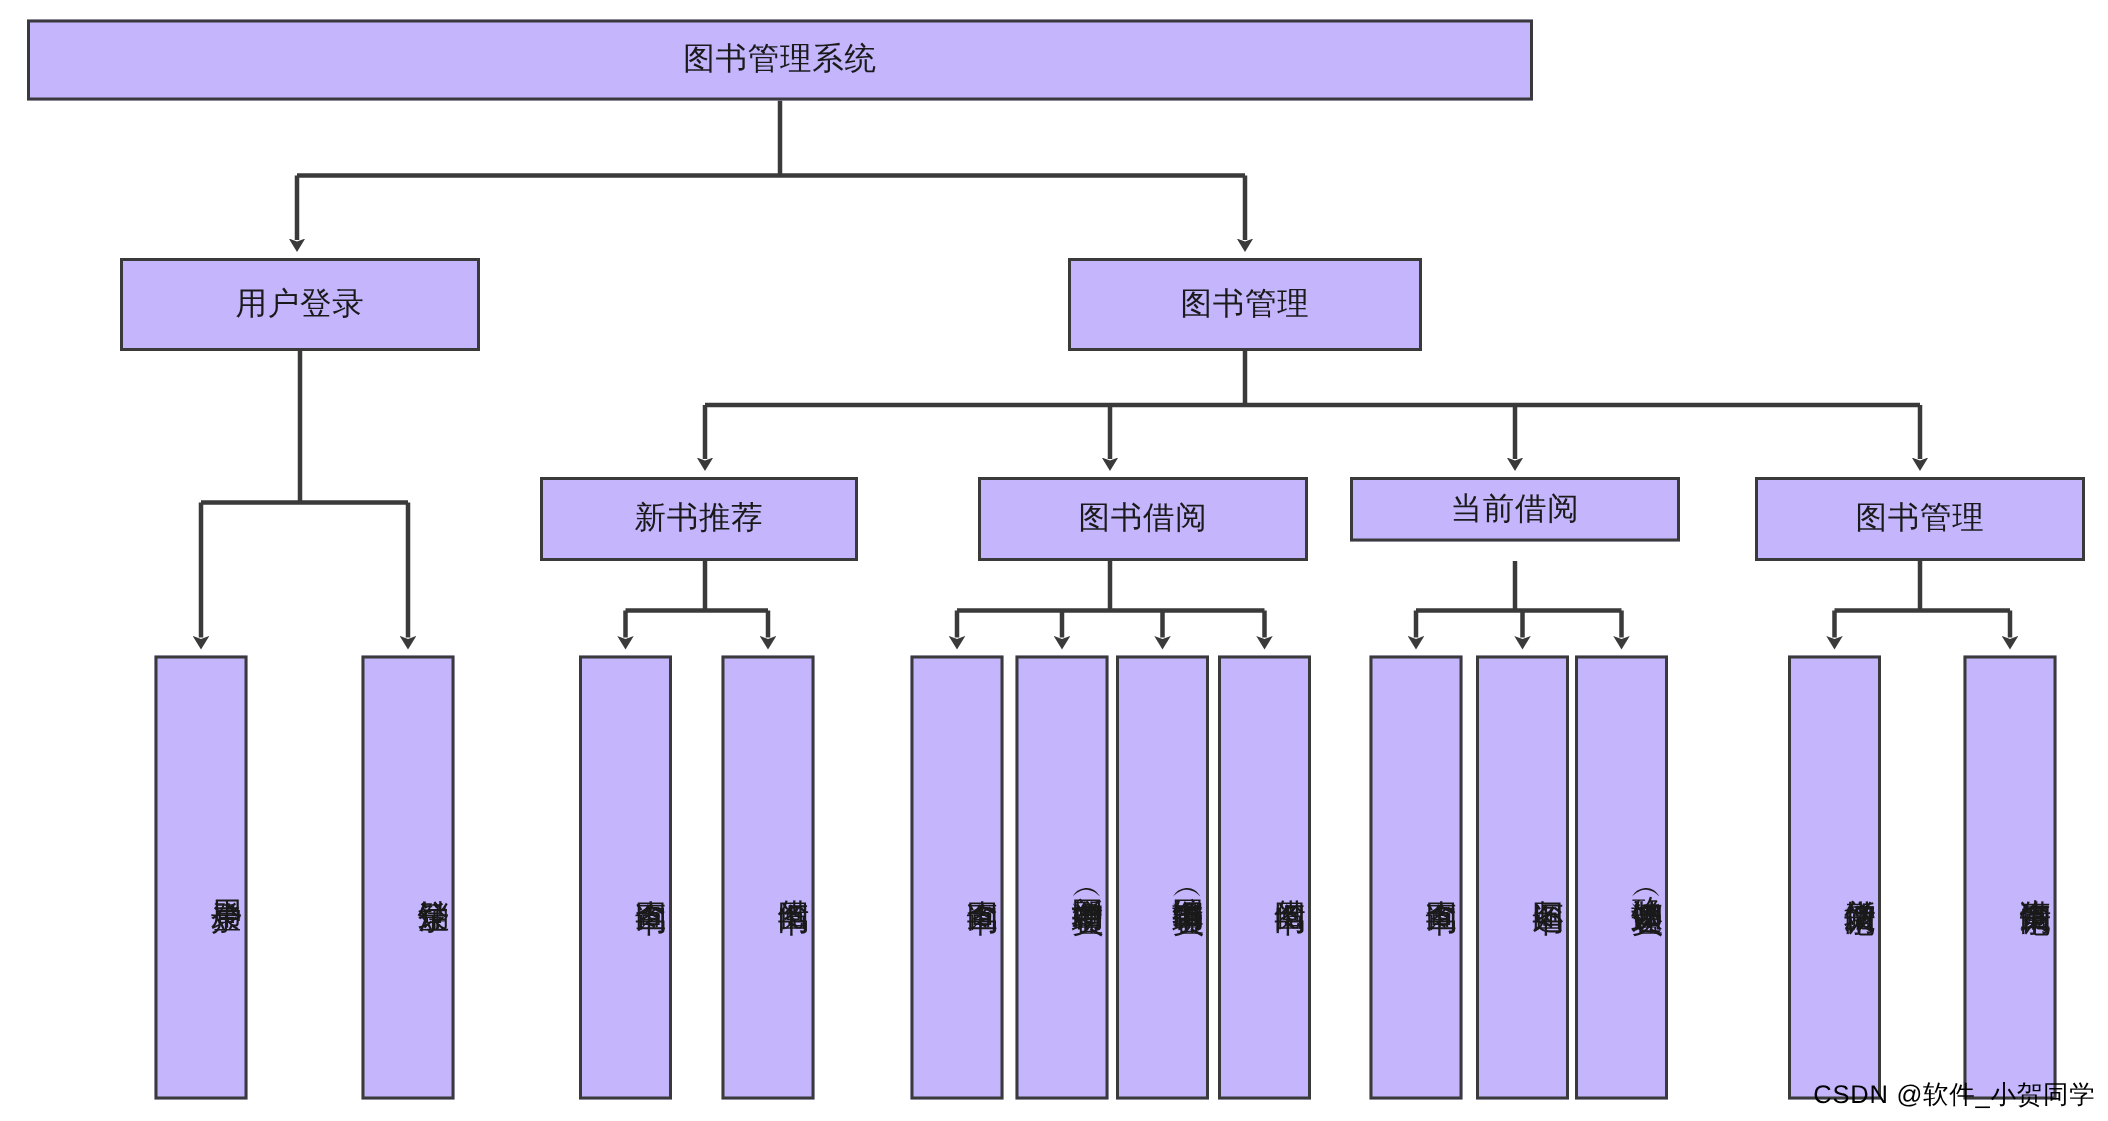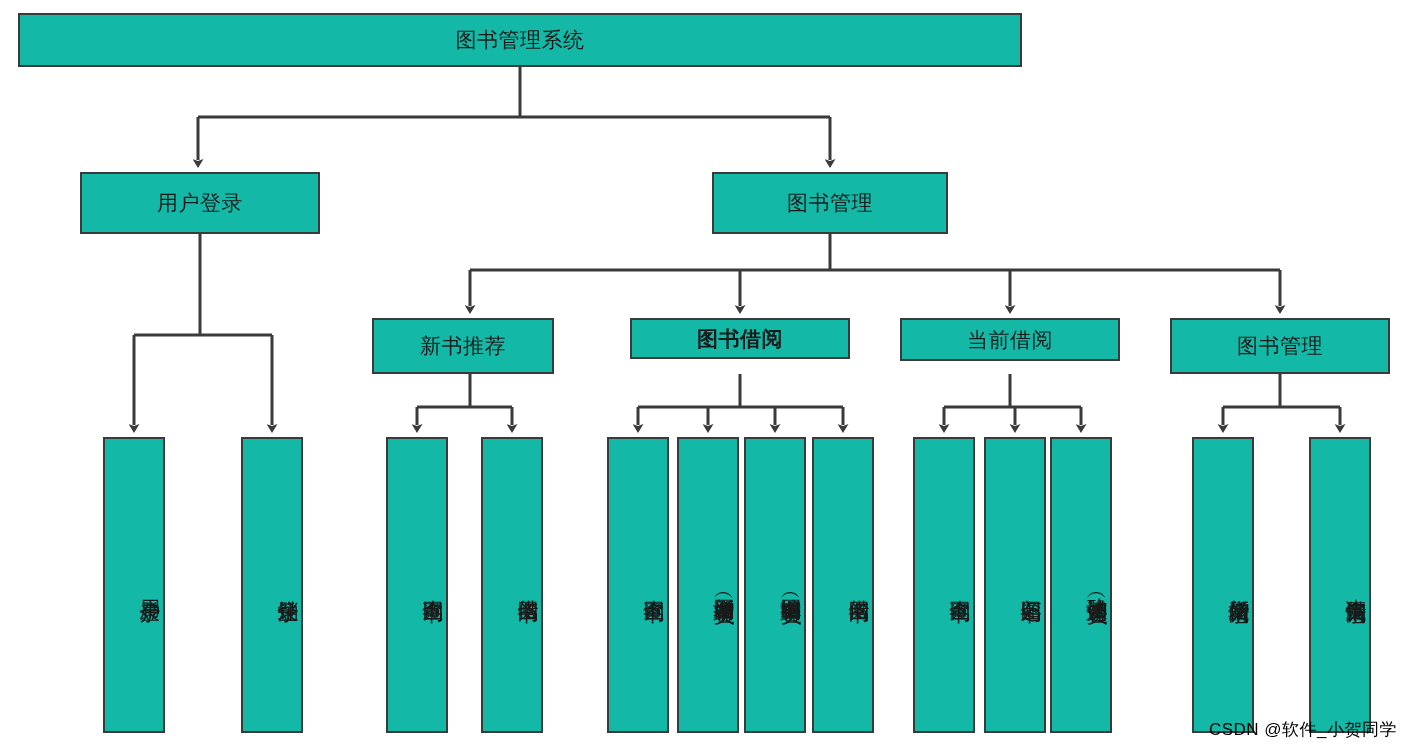--- a/index.html
+++ b/index.html
@@ -14,21 +14,21 @@
     position: relative;
     width: 1405px;
     height: 747px;
     background: #ffffff;
     overflow: hidden;
   }
   .node {
     position: absolute;
     box-sizing: border-box;
     border: 2px solid #3a3a3a;
-    background: #14b8a6;
+    background: #c4b5fd;
     display: flex;
     align-items: center;
     justify-content: center;
     color: #1a1a1a;
   }
   .node.h {
     font-size: 21px;
     line-height: 1.2;
     letter-spacing: 0.5px;
   }
@@ -126,24 +126,24 @@
     <span>图书管理系统</span>
   </div>
 
   <div class="node h" style="left:80px;top:172px;width:240px;height:62px;">
     <span>用户登录</span>
   </div>
   <div class="node h" style="left:712px;top:172px;width:236px;height:62px;text-align:right;">
     <span>图书管理</span>
   </div>
 
-  <div class="node h" style="left:360px;top:318px;width:182px;height:56px;margin-left:12px;">
+  <div class="node h" style="left:360px;top:318px;width:212px;height:56px;">
     <span>新书推荐</span>
   </div>
-  <div class="node h" style="left:630px;top:318px;width:220px;height:41px;font-weight:bold;">
+  <div class="node h" style="left:652px;top:318px;width:220px;height:56px;">
     <span>图书借阅</span>
   </div>
   <div class="node h" style="left:900px;top:318px;width:220px;height:43px;">
     <span>当前借阅</span>
   </div>
   <div class="node h" style="left:1170px;top:318px;width:220px;height:56px;">
     <span>图书管理</span>
   </div>
 
   <div class="node v" style="left:103px;top:437px;width:62px;height:296px;">

